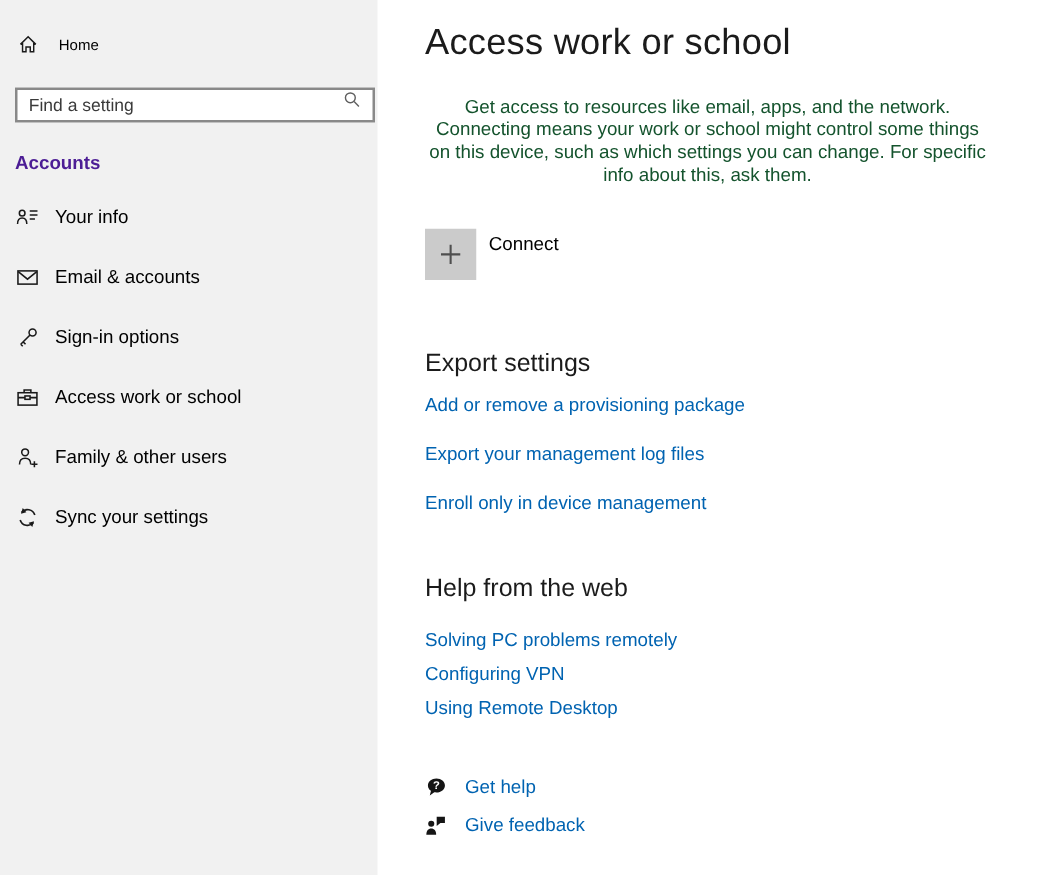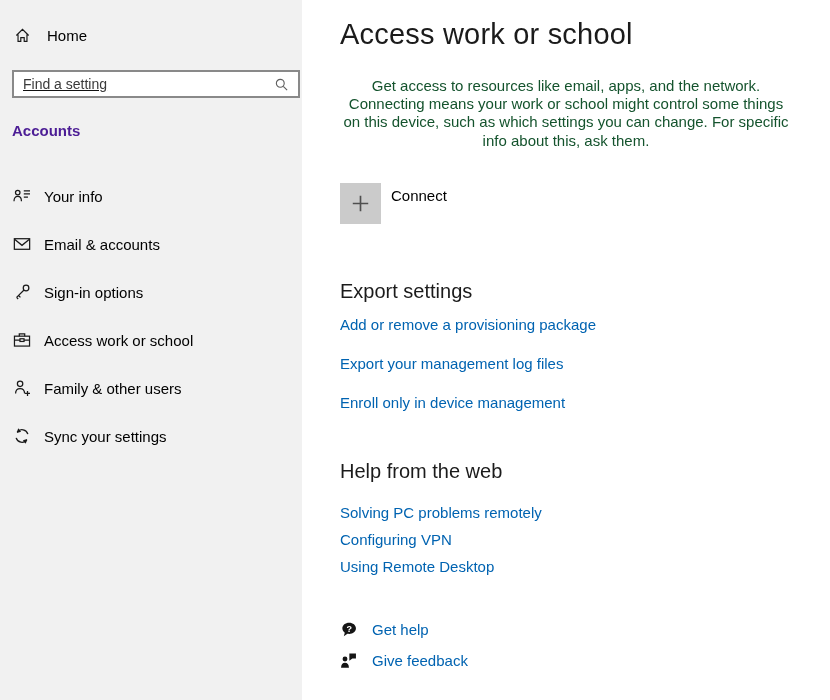--- a/index.html
+++ b/index.html
@@ -17,46 +17,46 @@
     position: absolute; left: 0; top: 0;
     width: 302px; height: 700px;
     background: #f1f1f1;
   }
   .home-row {
     position: absolute; left: 14px; top: 27px;
     display: flex; align-items: center; gap: 16px;
     cursor: default;
   }
   .home-row .icon { width: 17px; height: 17px; color: #1a1a1a; }
-  .home-row .label { font-size: 15px; color: #000; }
+  .home-row .label { font-size: 12px; color: #000; }
 
   .search-box {
     position: absolute; left: 12px; top: 70px;
     width: 288px; height: 28px;
     background: #fff;
     border: 2px solid #898989;
-    display: flex; align-items: center; text-decoration: underline;
+    display: flex; 
   }
   .search-box input {
     flex: 1; border: none; outline: none;
     font-family: inherit; font-size: 14px;
     padding: 0 6px 0 9px; color: #222; background: transparent;
   }
   .search-box input::placeholder { color: #3a3a3a; opacity: 1; }
   .search-box .icon { width: 15px; height: 15px; margin-right: 9px; color: #5f5f5f; flex: none; }
 
   .side-section-label {
     position: absolute; left: 12px; top: 122px;
     font-size: 15px; font-weight: bold; color: #4c1d95;
   }
 
   .nav { position: absolute; left: 0; top: 165px; width: 302px; }
   .nav-item {
     height: 40px; margin-bottom: 8px;
-    display: flex; align-items: flex-end;
+    display: flex; align-items: flex-start;
     padding-left: 13px; gap: 13px;
     cursor: default;
   }
   .nav-item .icon { width: 18px; height: 18px; color: #1a1a1a; flex: none; }
   .nav-item .label { font-size: 15px; color: #000; }
 
   
   .main { position: absolute; left: 340px; top: 0; width: 470px; height: 700px; }
 
   .page-title {

